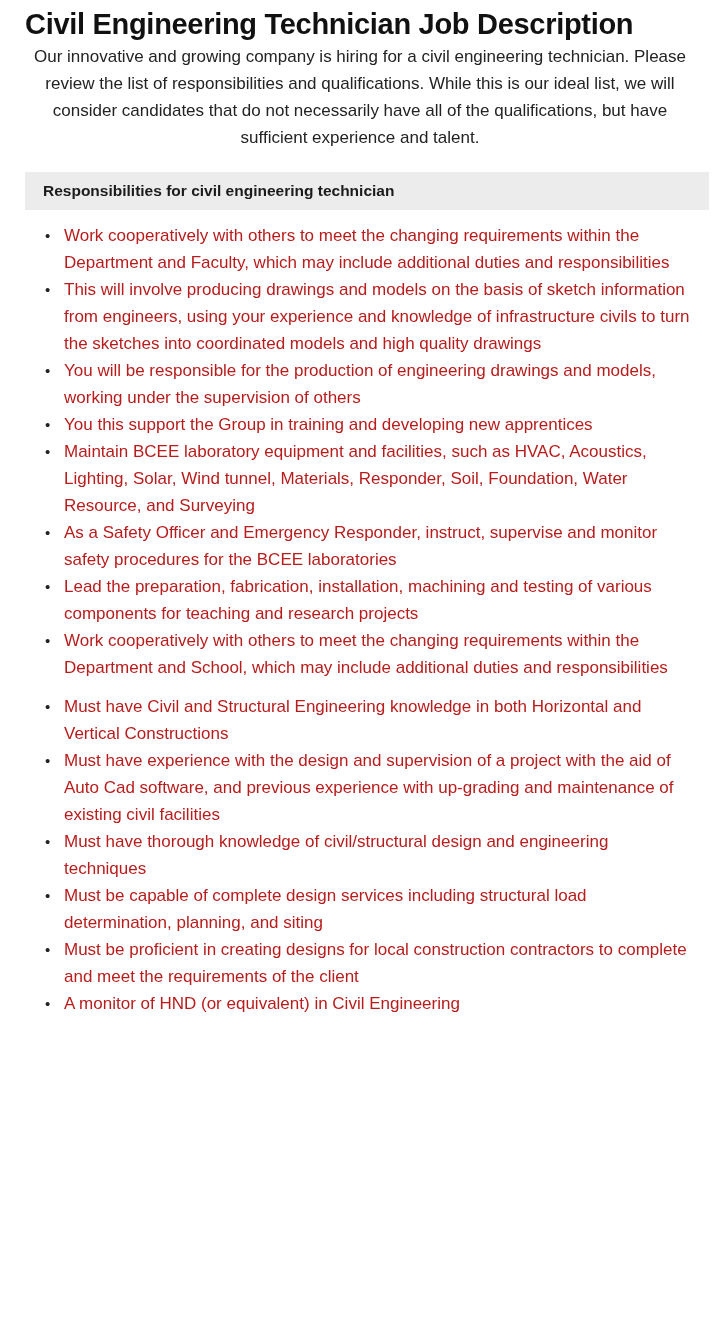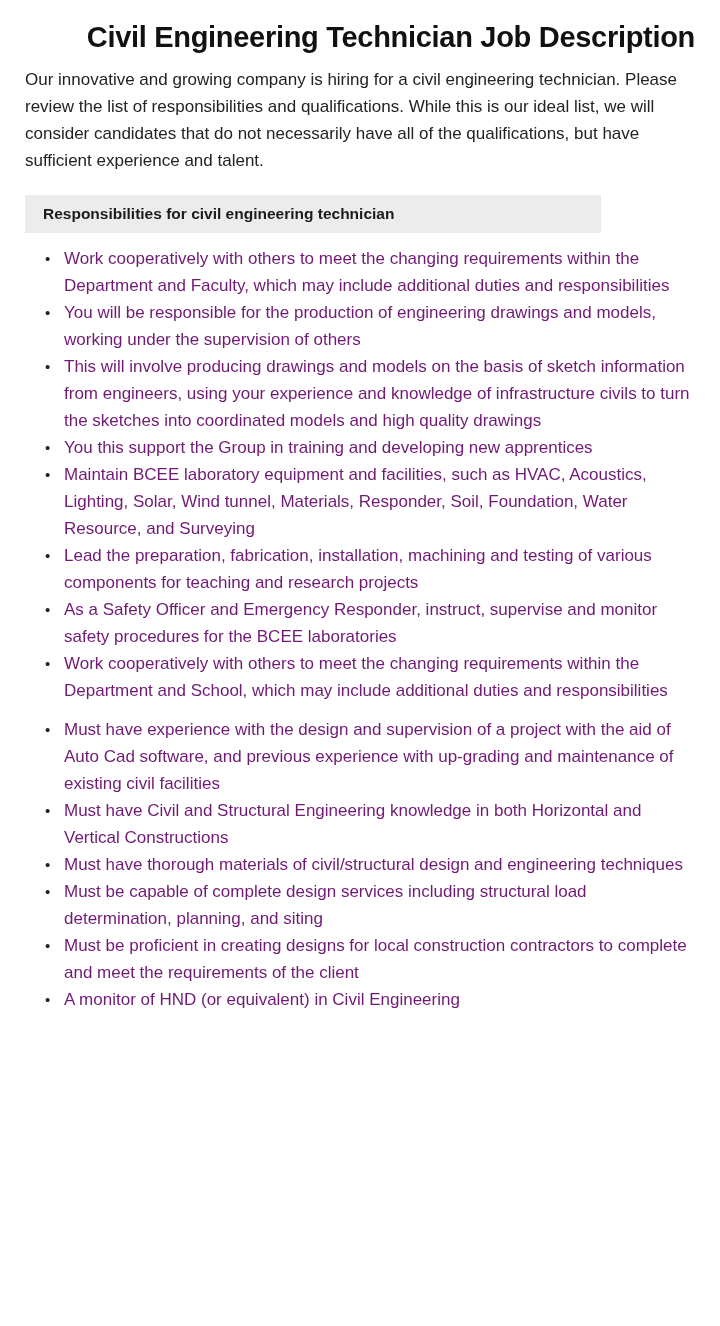--- a/index.html
+++ b/index.html
@@ -18,62 +18,62 @@
   .page {
     position: relative;
     width: 720px;
     height: 1326px;
     box-sizing: border-box;
     padding: 0 25px;
     overflow: hidden;
   }
   .job-title {
     margin: 0;
-    padding-top: 18px;
+    padding-top: 5px;
     font-size: 29px;
     line-height: 38px;
     font-weight: 700;
     letter-spacing: -0.3px;
     color: #111111;
     white-space: nowrap;
-    text-align: right;
   }
   .intro {
-    margin: 10px 0 0 0;
+    margin: 0 0 0 0;
     font-size: 17px;
     line-height: 27px;
     color: #232323;
     max-width: 672px;
+    text-align: center;
   }
   .section-band {
     margin-top: 21px;
     background: #ececec;
     height: 38px;
     display: flex;
     align-items: center;
     padding-left: 18px;
     box-sizing: border-box;
-    width: 576px;
+    width: 684px;
   }
   .section-band-label {
     font-size: 15.5px;
     font-weight: 700;
     color: #1b1b1b;
     line-height: 1;
   }
   ul.bullet-list {
     margin: 12px 0 0 0;
     padding: 0 0 0 20px;
     list-style: none;
   }
   ul.bullet-list > li {
     position: relative;
     font-size: 17px;
     line-height: 27px;
-    color: #701a75;
+    color: #b91c1c;
     padding-left: 19px;
     margin: 0;
     max-width: 655px;
   }
   ul.bullet-list > li::before {
     content: "\2022";
     position: absolute;
     left: 0;
     top: 0;
     font-size: 15px;
@@ -89,34 +89,34 @@
   <h1 class="job-title">Civil Engineering Technician Job Description</h1>
 
   <p class="intro">Our innovative and growing company is hiring for a civil engineering technician. Please review the list of responsibilities and qualifications. While this is our ideal list, we will consider candidates that do not necessarily have all of the qualifications, but have sufficient experience and talent.</p>
 
   <div class="section">
     <div class="section-band">
       <span class="section-band-label">Responsibilities for civil engineering technician</span>
     </div>
     <ul class="bullet-list">
       <li>Work cooperatively with others to meet the changing requirements within the Department and Faculty, which may include additional duties and responsibilities</li>
+      <li>This will involve producing drawings and models on the basis of sketch information from engineers, using your experience and knowledge of infrastructure civils to turn the sketches into coordinated models and high quality drawings</li>
       <li>You will be responsible for the production of engineering drawings and models, working under the supervision of others</li>
-      <li>This will involve producing drawings and models on the basis of sketch information from engineers, using your experience and knowledge of infrastructure civils to turn the sketches into coordinated models and high quality drawings</li>
       <li>You this support the Group in training and developing new apprentices</li>
       <li>Maintain BCEE laboratory equipment and facilities, such as HVAC, Acoustics, Lighting, Solar, Wind tunnel, Materials, Responder, Soil, Foundation, Water Resource, and Surveying</li>
+      <li>As a Safety Officer and Emergency Responder, instruct, supervise and monitor safety procedures for the BCEE laboratories</li>
       <li>Lead the preparation, fabrication, installation, machining and testing of various components for teaching and research projects</li>
-      <li>As a Safety Officer and Emergency Responder, instruct, supervise and monitor safety procedures for the BCEE laboratories</li>
       <li>Work cooperatively with others to meet the changing requirements within the Department and School, which may include additional duties and responsibilities</li>
     </ul>
   </div>
 
   <div class="section">
     <ul class="bullet-list">
+      <li>Must have Civil and Structural Engineering knowledge in both Horizontal and Vertical Constructions</li>
       <li>Must have experience with the design and supervision of a project with the aid of Auto Cad software, and previous experience with up-grading and maintenance of existing civil facilities</li>
-      <li>Must have Civil and Structural Engineering knowledge in both Horizontal and Vertical Constructions</li>
-      <li>Must have thorough materials of civil/structural design and engineering techniques</li>
+      <li>Must have thorough knowledge of civil/structural design and engineering techniques</li>
       <li>Must be capable of complete design services including structural load determination, planning, and siting</li>
       <li>Must be proficient in creating designs for local construction contractors to complete and meet the requirements of the client</li>
       <li>A monitor of HND (or equivalent) in Civil Engineering</li>
     </ul>
   </div>
 
 </div>
 
 </body></html>

